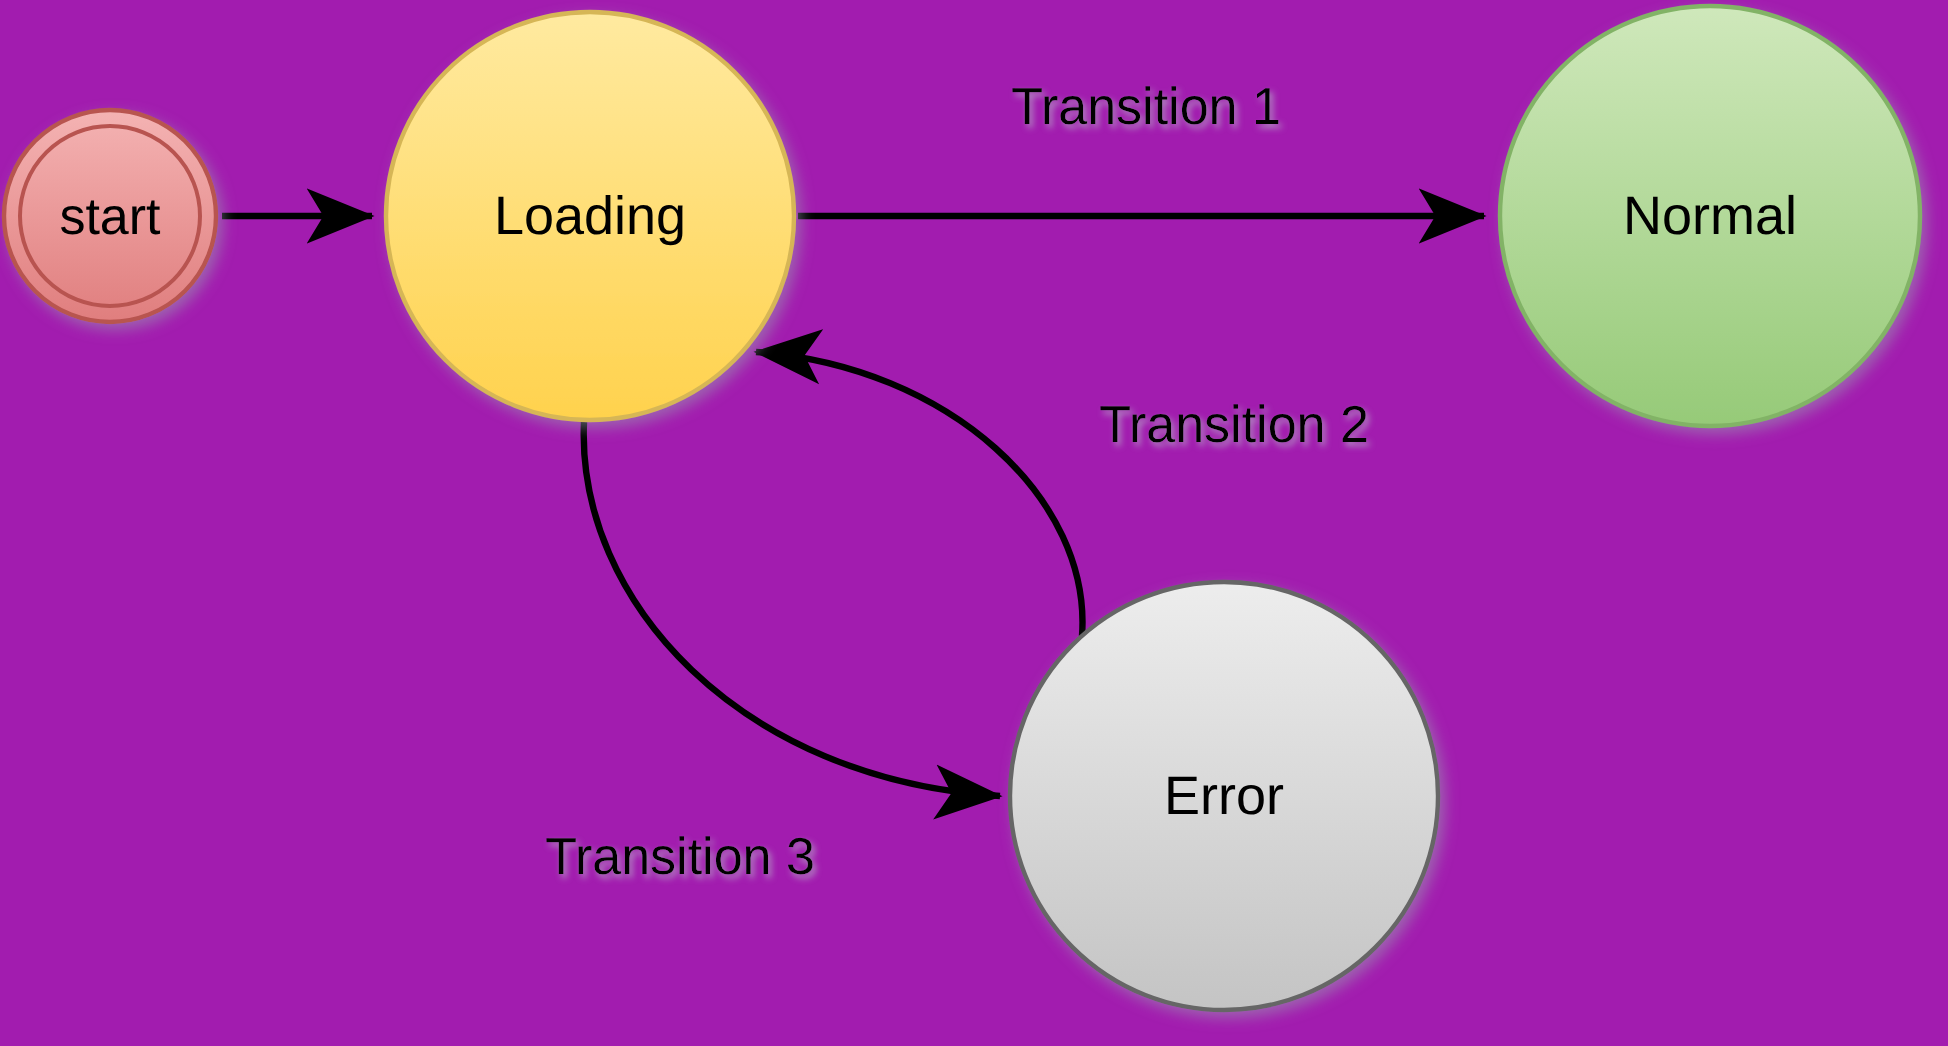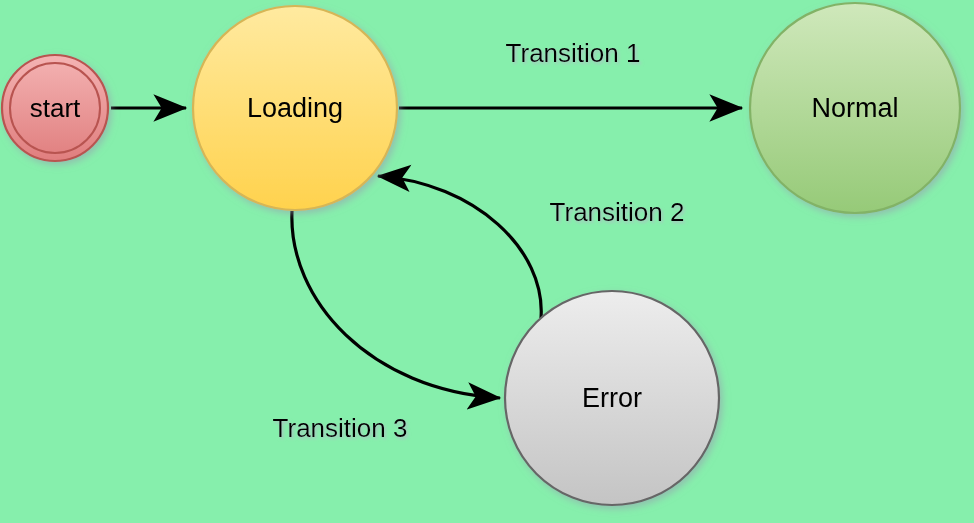--- a/index.html
+++ b/index.html
@@ -4,21 +4,21 @@
 <style>
   html, body {
     margin: 0;
     padding: 0;
     background: #ffffff;
   }
   #canvas {
     position: relative;
     width: 974px;
     height: 523px;
-    background: #86efac;
+    background: #a21caf;
     overflow: hidden;
     font-family: "Liberation Sans", sans-serif;
   }
   #diagram-svg {
     position: absolute;
     inset: 0;
     width: 974px;
     height: 523px;
     display: block;
   }

